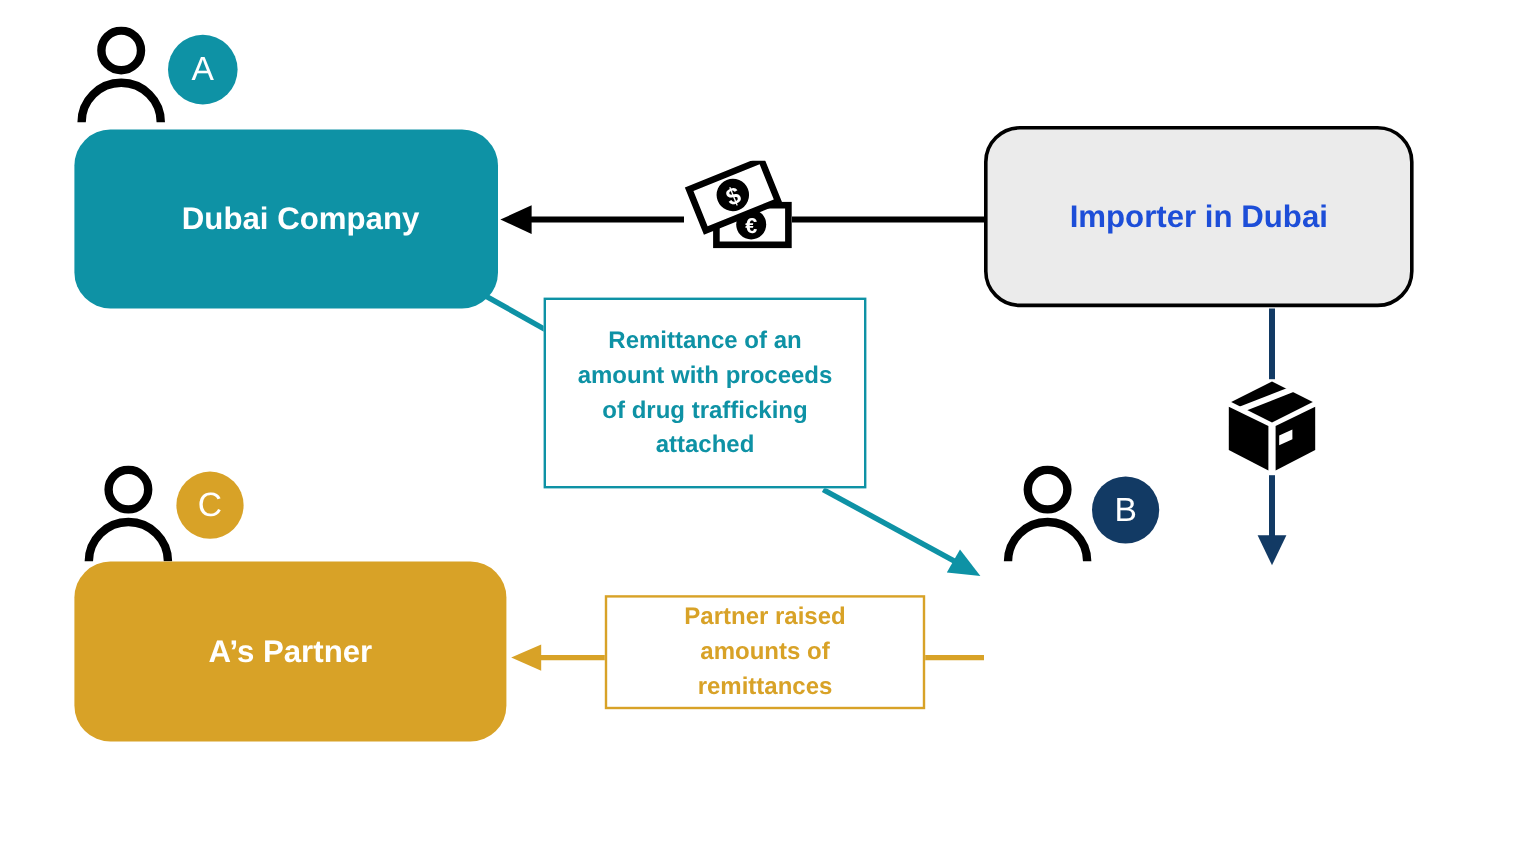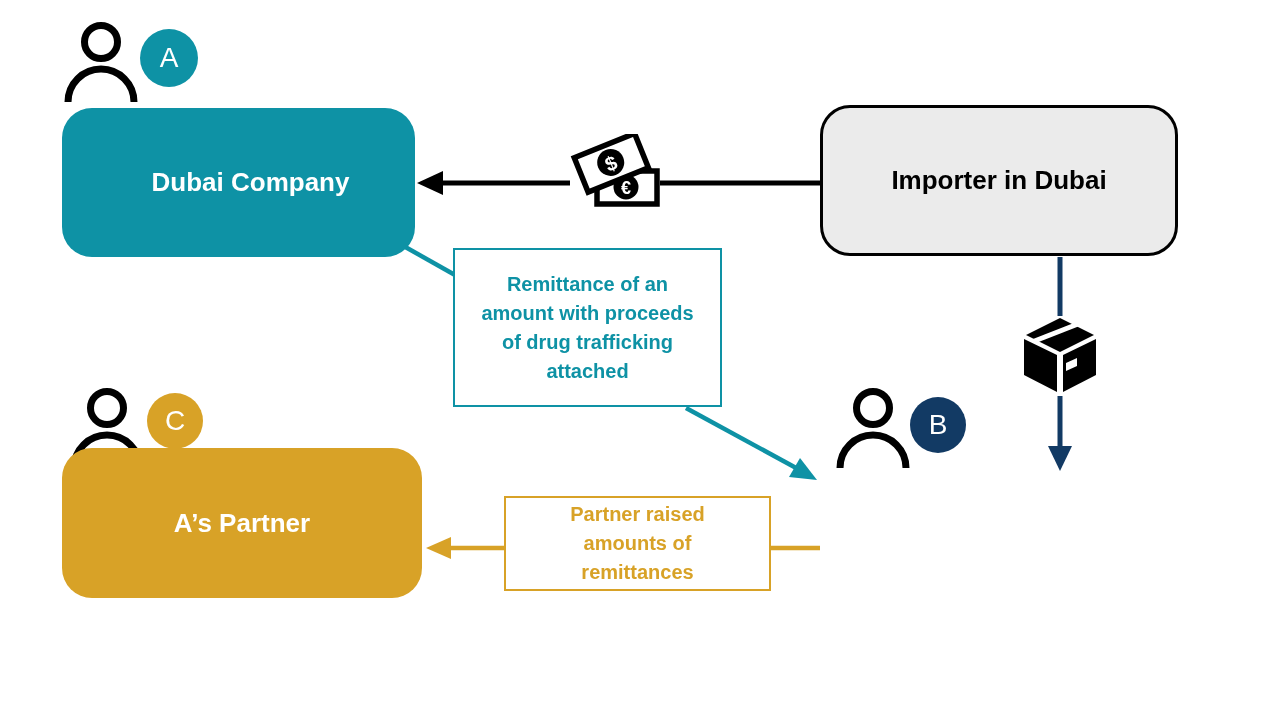--- a/index.html
+++ b/index.html
@@ -8,22 +8,22 @@
     font-family:"Liberation Sans","DejaVu Sans",sans-serif;
   }
   .abs{position:absolute;}
   svg{display:block;}
   
   .node{
     position:absolute;border-radius:30px;display:flex;align-items:center;justify-content:center;
     font-weight:bold;font-size:26px;text-align:center;box-sizing:border-box;
   }
   .node-dubai{left:62px;top:108px;width:353px;height:149px;background:var(--teal);color:#fff;padding-left:24px;}
-  .node-importer{left:820px;top:105px;width:358px;height:151px;background:var(--gray_fill);border:3.5px solid #000;color:#000000;}
-  .node-partner{left:62px;top:448px;width:360px;height:150px;background:var(--gold);color:#fff;}
+  .node-importer{left:820px;top:105px;width:358px;height:151px;background:var(--gray_fill);border:3.5px solid #000;color:#1d4ed8;}
+  .node-partner{left:62px;top:468px;width:360px;height:150px;background:var(--gold);color:#fff;}
   .node-hk{left:820px;top:472px;width:358px;height:150px;background:var(--navy);color:#fff;}
   
   .badge{
     position:absolute;border-radius:50%;display:flex;align-items:center;justify-content:center;
     color:#fff;font-size:28px;font-weight:400;
   }
   .badge-a{left:140px;top:29px;width:58px;height:58px;background:var(--teal);}
   .badge-b{left:910px;top:397px;width:56px;height:56px;background:var(--navy);}
   .badge-c{left:147px;top:393px;width:56px;height:56px;background:var(--gold);}
   

